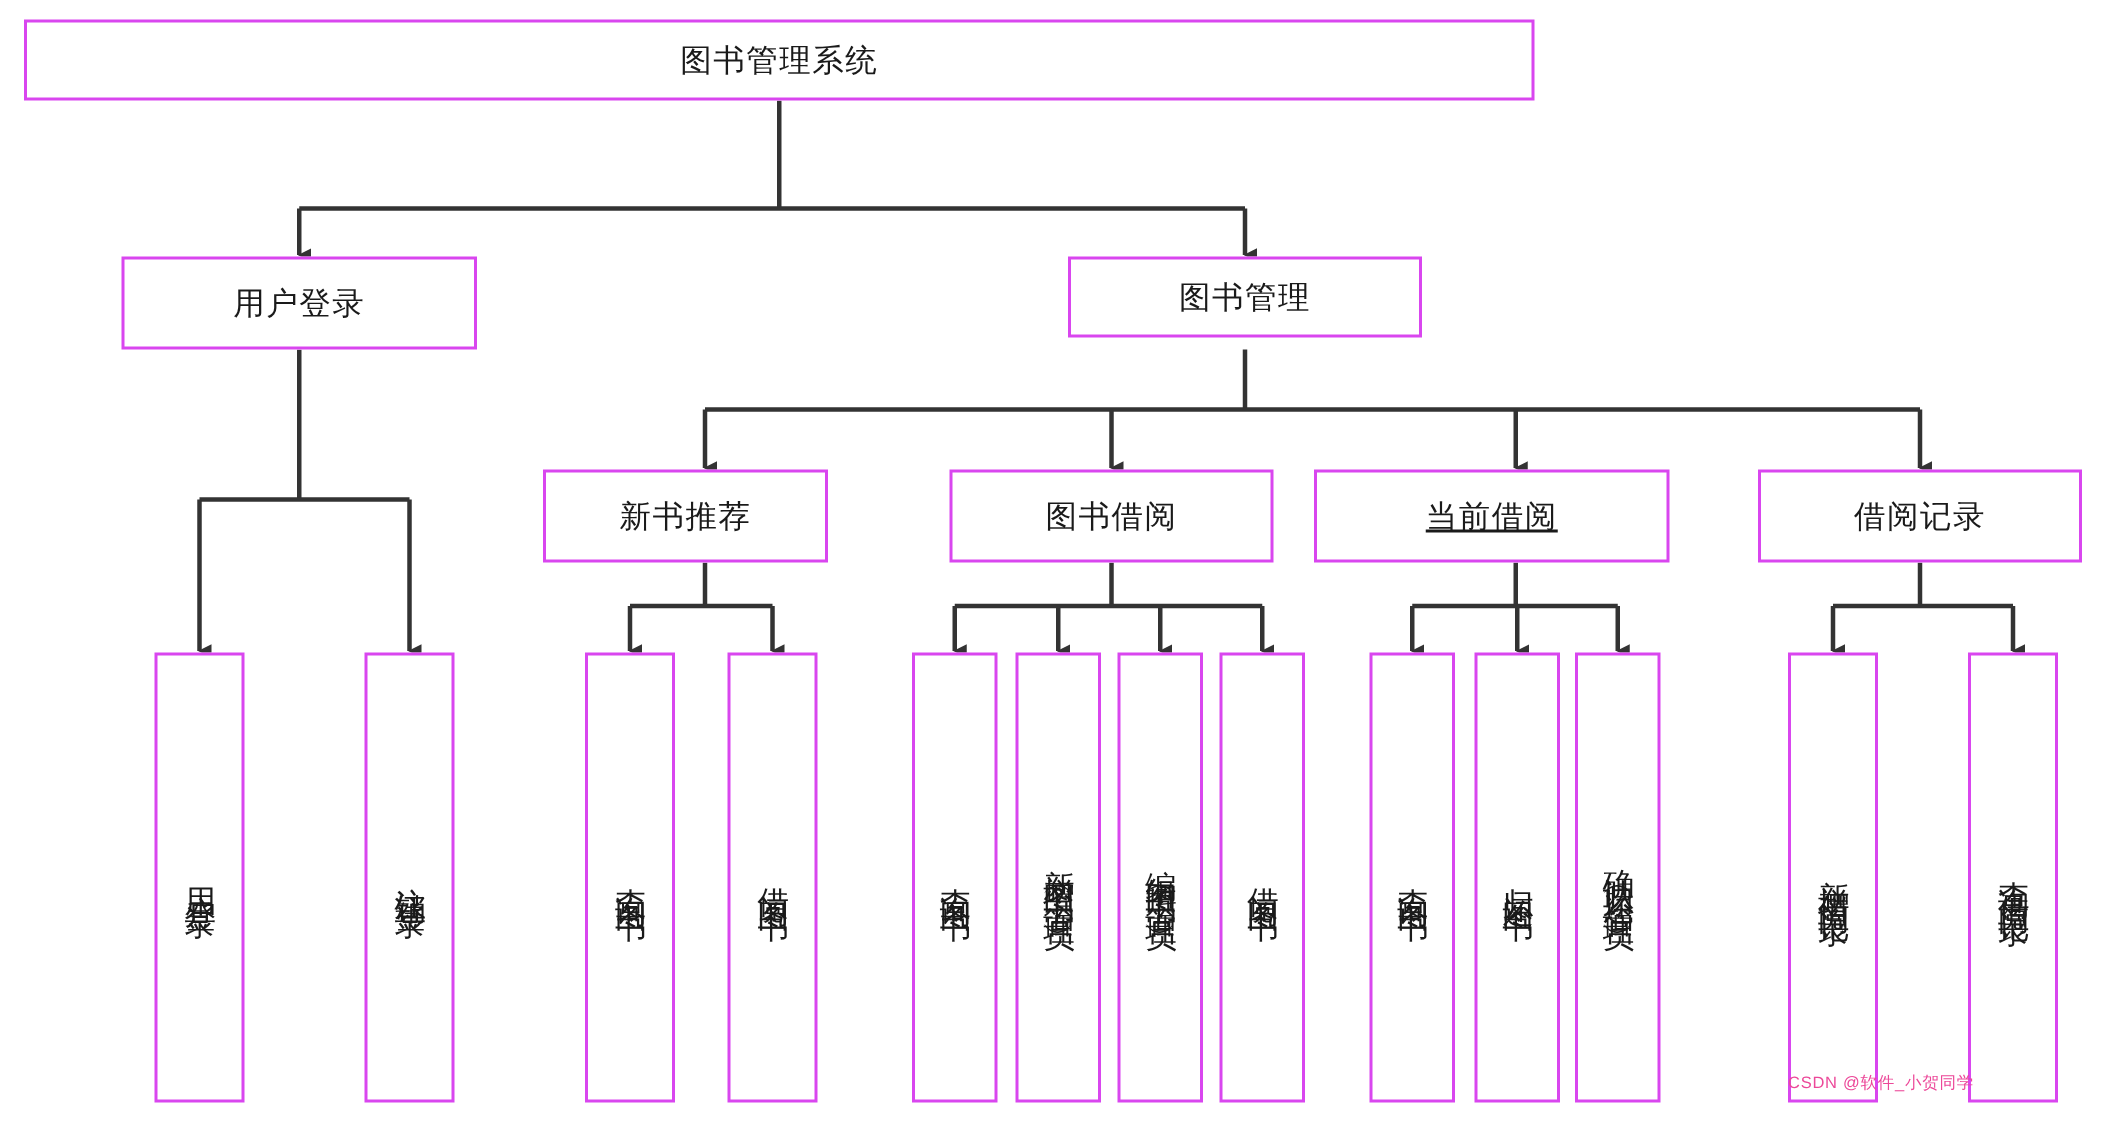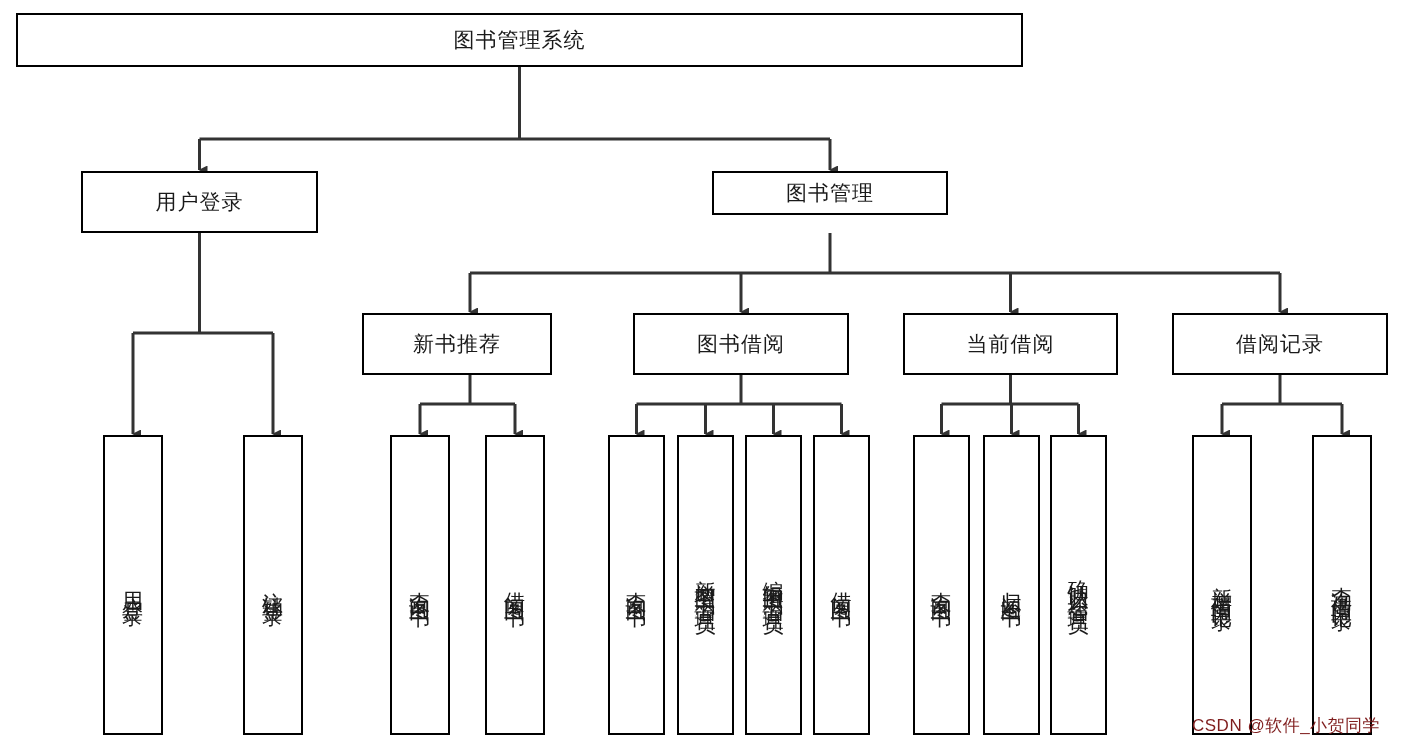--- a/index.html
+++ b/index.html
@@ -23,21 +23,21 @@
     left: 0;
     top: 0;
     width: 1405px;
     height: 747px;
     pointer-events: none;
   }
   .node {
     position: absolute;
     box-sizing: border-box;
     background: #ffffff;
-    border: 2px solid #000000;
+    border: 2px solid #d946ef;
     display: flex;
     align-items: center;
     justify-content: center;
     color: #1a1a1a;
   }
   .node.horizontal {
     font-size: 21px;
     letter-spacing: 1px;
   }
   .node.vertical {
@@ -49,22 +49,22 @@
     letter-spacing: 5px;
     line-height: 1;
     white-space: nowrap;
     text-align: center;
   }
   .node .label {
     display: block;
   }
   .watermark {
     position: absolute;
-    font-size: 17px;
-    color: #7f1d1d;
+    font-size: 11px;
+    color: #ec4899;
     white-space: nowrap;
     letter-spacing: 0.5px;
   }
 </style>
 </head>
 <body>
 
 <div id="diagram-root">
 
   <svg class="connectors" viewBox="0 0 1405 747" xmlns="http://www.w3.org/2000/svg">
@@ -110,30 +110,30 @@
       </g>
   </svg>
 
   <div id="node-layer">
       <div class="node horizontal" style="left: 16px; top: 13px; width: 1007px; height: 54px;">
         <span class="label">图书管理系统</span>
       </div>
       <div class="node horizontal" style="left: 81px; top: 171px; width: 237px; height: 62px;">
         <span class="label">用户登录</span>
       </div>
-      <div class="node horizontal" style="left: 712px; top: 171px; width: 236px; height: 44px;">
+      <div class="node horizontal" style="left: 712px; top: 171px; width: 236px; height: 54px;">
         <span class="label">图书管理</span>
       </div>
       <div class="node horizontal" style="left: 362px; top: 313px; width: 190px; height: 62px;">
         <span class="label">新书推荐</span>
       </div>
       <div class="node horizontal" style="left: 633px; top: 313px; width: 216px; height: 62px; text-align: right;">
         <span class="label">图书借阅</span>
       </div>
-      <div class="node horizontal" style="left: 903px; top: 313px; width: 215px; height: 62px;">
+      <div class="node horizontal" style="left: 876px; top: 313px; width: 237px; height: 62px; text-decoration: underline;">
         <span class="label">当前借阅</span>
       </div>
       <div class="node horizontal" style="left: 1172px; top: 313px; width: 216px; height: 62px;">
         <span class="label">借阅记录</span>
       </div>
       <div class="node vertical" style="left: 103px; top: 435px; width: 60px; height: 300px;">
         <span class="label">用户登录</span>
       </div>
       <div class="node vertical" style="left: 243px; top: 435px; width: 60px; height: 300px;">
         <span class="label">注销登录</span>

